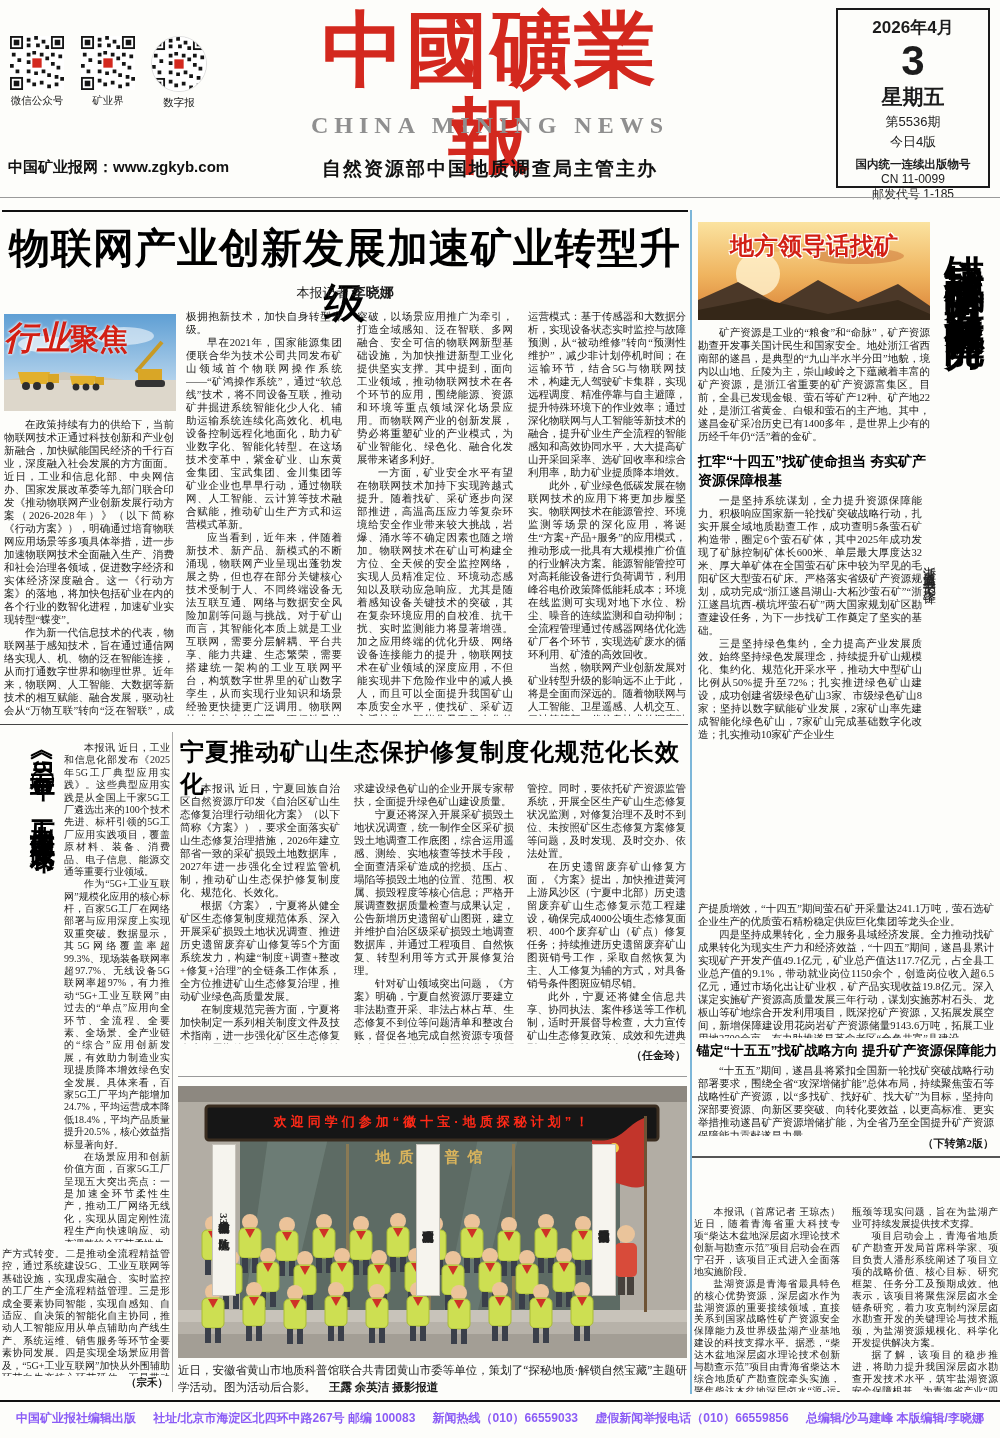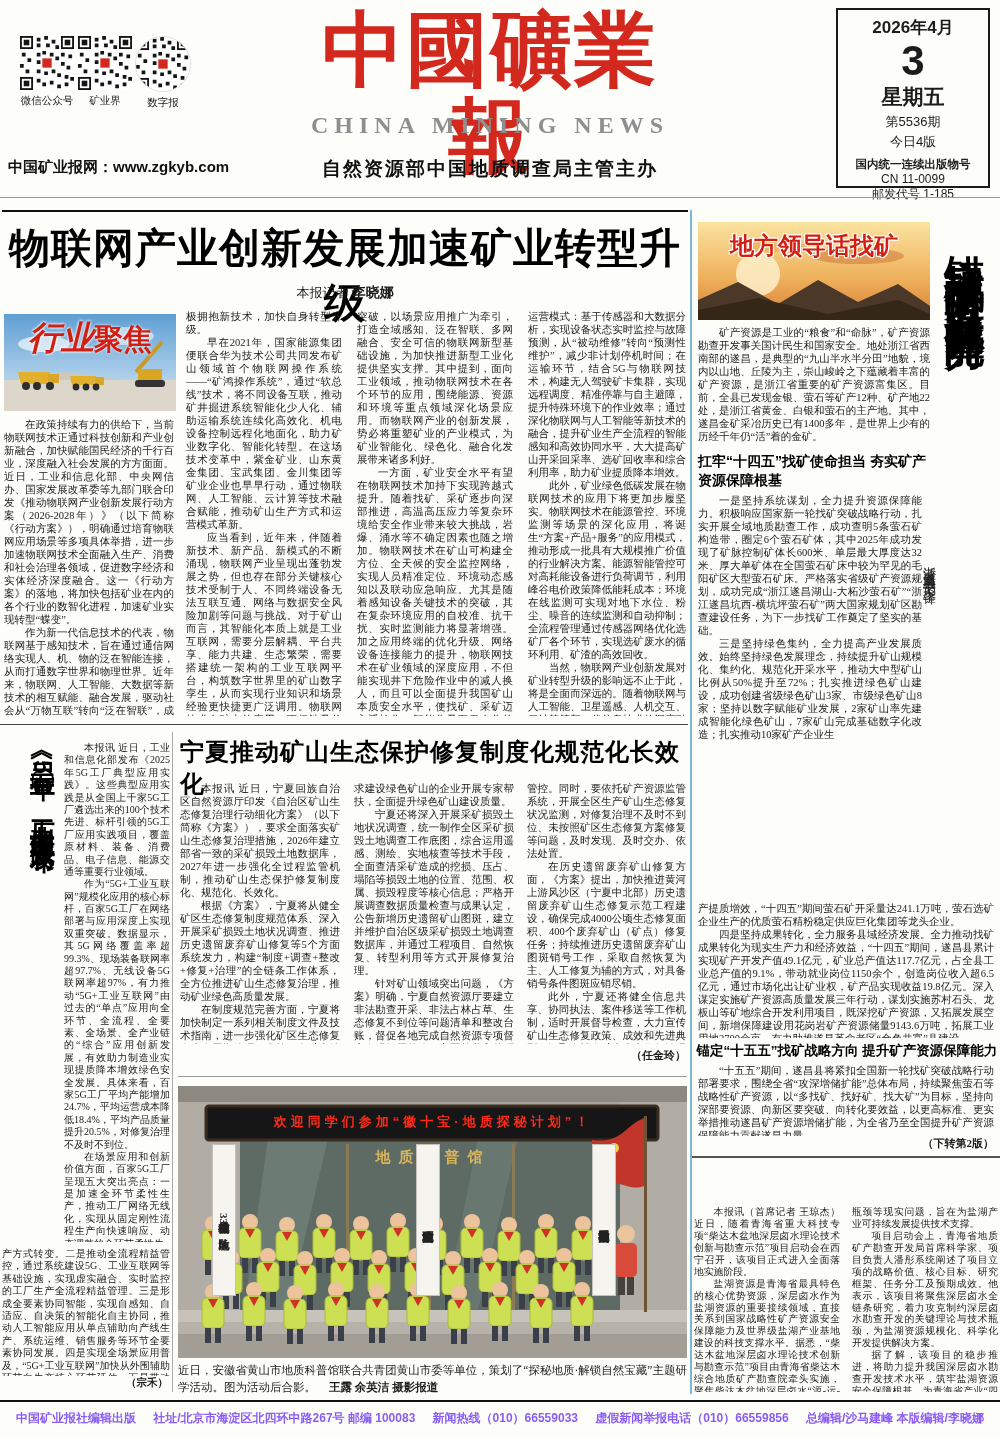--- a/index.html
+++ b/index.html
@@ -1,21 +1,21 @@
 <!DOCTYPE html>
 <html><head>
 <meta charset="utf-8">
 <style>
   html,body{margin:0;padding:0;background:#e9e9e9;}
   .page{position:relative;width:1000px;height:1438px;margin:0 auto;background:#fdfdfa;overflow:hidden;
         font-family:"Liberation Serif","DejaVu Serif",serif;color:#1c1c1c;}
   .abs{position:absolute;}
   .sans{font-family:"Liberation Sans","DejaVu Sans",sans-serif;}
   
-  .qr-row{left:18px;top:36px;display:flex;}
+  .qr-row{left:8px;top:36px;display:flex;gap:13px;}
   .qr-item{width:58px;text-align:center;}
   .qr-box{width:54px;height:54px;margin:0 auto;background:#fff;}
   .qr-box.round{border-radius:50%;overflow:hidden;border:1px solid #ddd;}
   .qr-label{font-size:10.5px;margin-top:4px;color:#222;}
   .site-url{left:8px;top:158px;font-size:15px;font-weight:700;color:#111;}
   .paper-title{left:285px;top:8px;width:410px;text-align:center;font-size:82px;line-height:1.05;
                font-weight:900;color:#d3281e;letter-spacing:2px;}
   .paper-title-en{left:285px;top:112px;width:410px;text-align:center;font-size:24px;font-weight:700;
                   color:#8f8f8f;letter-spacing:6px;}
   .organizer{left:260px;top:156px;width:460px;text-align:center;font-size:19px;font-weight:700;letter-spacing:2px;color:#111;}
@@ -32,21 +32,21 @@
   .col p{margin:0;text-indent:2em;}
   .col p.cont{text-indent:0;}
   .headline{font-family:"Liberation Sans","DejaVu Sans",sans-serif;font-weight:900;color:#000;}
   
   .lead-topline{left:2px;top:210px;width:686px;height:2px;background:#111;}
   .lead-headline{left:2px;top:221px;width:686px;text-align:center;font-size:41px;letter-spacing:1px;}
   .lead-byline{left:2px;top:284px;width:686px;text-align:center;font-size:13px;}
   .lead-byline b{font-size:14px;}
   .focus-banner{left:4px;top:314px;width:172px;height:98px;overflow:hidden;}
   .focus-banner svg{position:absolute;inset:0;}
-  .focus-title{position:absolute;left:0;top:2px;width:100%;text-align:center;}
+  .focus-title{position:absolute;left:0;top:2px;width:100%;}
   .focus-t1{font-size:33px;font-weight:900;font-style:italic;color:#d21f14;font-family:"Liberation Serif",serif;text-shadow:0 0 3px #fff,0 0 3px #fff;}
   .focus-t2{font-size:29px;font-weight:900;color:#d21f14;font-family:"Liberation Sans",sans-serif;text-shadow:0 0 3px #fff;}
   
   .mid-rule{left:0;top:724px;width:688px;height:1px;background:#444;}
   .v-div-5g{left:172px;top:732px;width:1px;height:660px;background:#aaa;}
   .v-div-blue{left:690px;top:210px;width:2px;height:1184px;background:#7cb6d8;}
   
   .fiveg-title{left:2px;top:742px;height:502px;width:58px;writing-mode:vertical-rl;font-size:25px;
                font-weight:900;font-family:"Liberation Sans",sans-serif;letter-spacing:3px;color:#000;}
   .fiveg-col{left:64px;top:742px;width:106px;height:500px;font-size:10px;}
@@ -226,21 +226,21 @@
       <p>当然，物联网产业创新发展对矿业转型升级的影响远不止于此，将是全面而深远的。随着物联网与人工智能、卫星遥感、人机交互、云计算等新一代信息技术的深度融合，传统矿业将在持续赋能之下迎来更加深刻的产业变革和价值重塑，新动能不断涌现，新质生产力也将加快培植。</p>
     </div>
 
   <div class="abs mid-rule"></div>
   <div class="abs v-div-5g"></div>
   <div class="abs v-div-blue"></div>
 
   <div class="abs fiveg-title">《二〇二五年5G工厂典型应用实践》发布</div>
   <div class="col fiveg-col">
       <p>本报讯 近日，工业和信息化部发布《2025年5G工厂典型应用实践》。这些典型应用实践是从全国上千家5G工厂遴选出来的100个技术先进、标杆引领的5G工厂应用实践项目，覆盖原材料、装备、消费品、电子信息、能源交通等重要行业领域。</p>
-      <p>作为“5G+工业互联网”规模化应用的核心标杆，百家5G工厂在网络部署与应用深度上实现双重突破。数据显示，其5G网络覆盖率超99.3%、现场装备联网率超97.7%、无线设备5G联网率超97%，有力推动“5G+工业互联网”由过去的“单点”应用向全环节、全流程、全要素、全场景、全产业链的“综合”应用创新发展，有效助力制造业实现提质降本增效绿色安全发展。具体来看，百家5G工厂平均产能增加24.7%，平均运营成本降低18.4%，平均产品质量提升20.5%，对修复治理不及时不到位。</p>
+      <p>作为“5G+工业互联网”规模化应用的核心标杆，百家5G工厂在网络部署与应用深度上实现双重突破。数据显示，其5G网络覆盖率超99.3%、现场装备联网率超97.7%、无线设备5G联网率超97%，有力推动“5G+工业互联网”由过去的“单点”应用向全环节、全流程、全要素、全场景、全产业链的“综合”应用创新发展，有效助力制造业实现提质降本增效绿色安全发展。具体来看，百家5G工厂平均产能增加24.7%，平均运营成本降低18.4%，平均产品质量提升20.5%，核心效益指标显著向好。</p>
       <p>在场景应用和创新价值方面，百家5G工厂呈现五大突出亮点：一是加速全环节柔性生产，推动工厂网络无线化，实现从固定刚性流程生产向快速响应、动态调整的全环节柔性生</p>
     </div>
   <div class="col fiveg-wide">
       <p class="cont">产方式转变。二是推动全流程精益管控，通过系统建设5G、工业互联网等基础设施，实现虚实融合、实时监控的工厂生产全流程精益管理。三是形成全要素协同智能，实现自感知、自适应、自决策的智能化自主协同，推动人工智能应用从单点辅助向产线生产、系统运维、销售服务等环节全要素协同发展。四是实现全场景应用普及，“5G+工业互联网”加快从外围辅助环节向生产核心环节延伸。五是带动全产业链规模壮大，通过5G工厂建设带动产业供给能力提升，逐步形成工业5G芯片、模组、终端等全栈式产品体系。</p>
     </div>
   <div class="abs fiveg-byline">（宗禾）</div>
 
   <div class="abs headline nx-headline">宁夏推动矿山生态保护修复制度化规范化长效化</div>
   <div class="col nx-col" style="left:180px">
       <p>本报讯 近日，宁夏回族自治区自然资源厅印发《自治区矿山生态修复治理行动细化方案》（以下简称《方案》），要求全面落实矿山生态修复治理措施，2026年建立部省一致的采矿损毁土地数据库，2027年进一步强化全过程监管机制，推动矿山生态保护修复制度化、规范化、长效化。</p>

